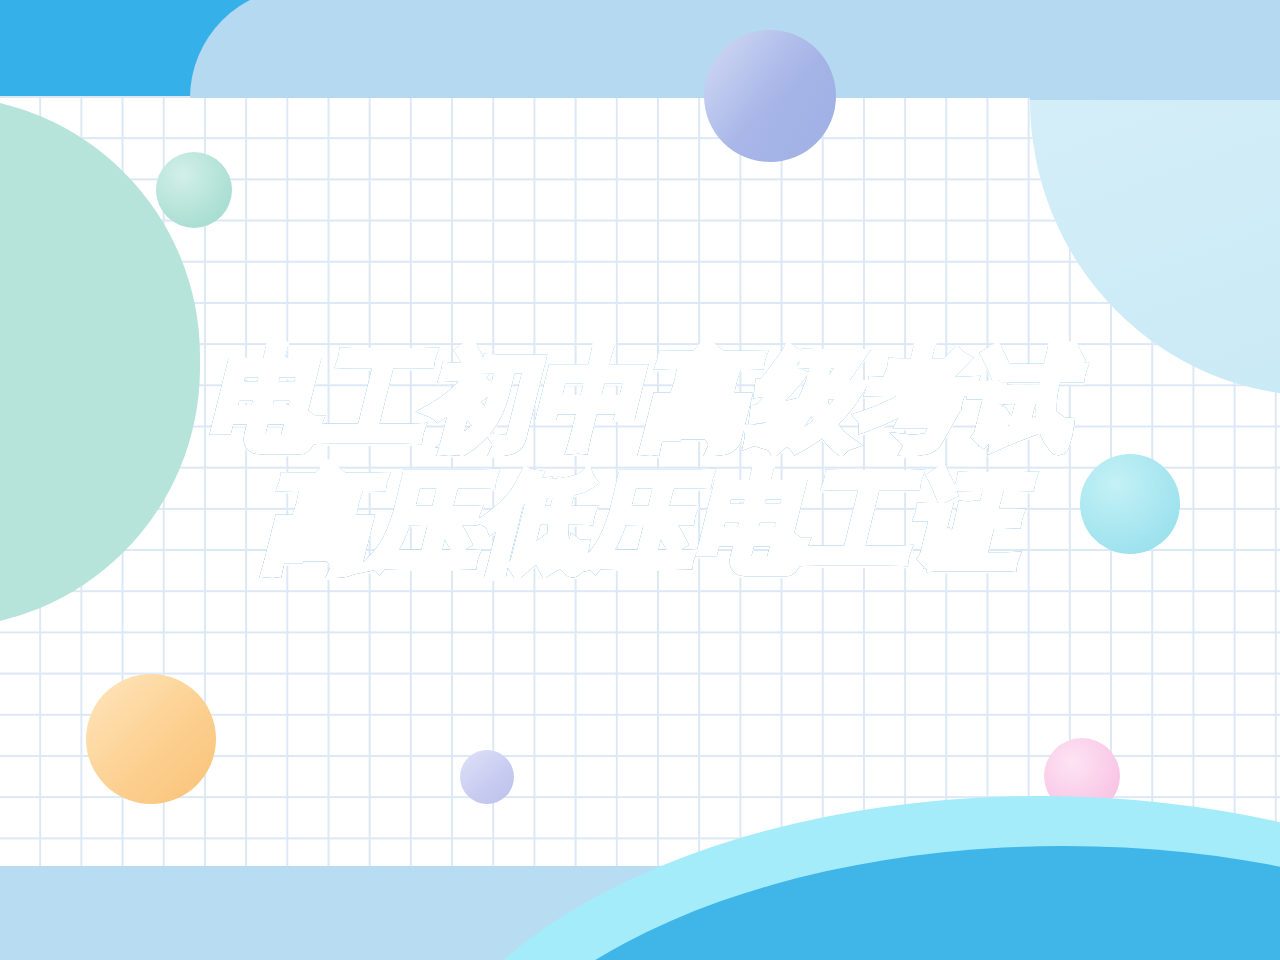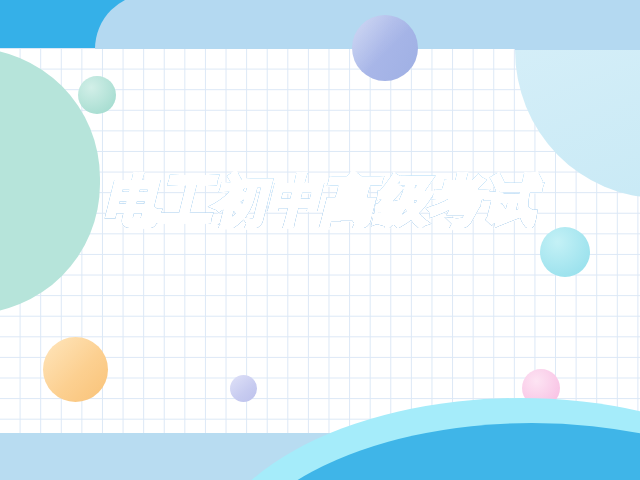--- a/index.html
+++ b/index.html
@@ -236,15 +236,16 @@
   <div class="pink-circle"></div>
 
   <div class="bottom-band"></div>
   <div class="wave-clip">
     <div class="wave-pale"></div>
     <div class="wave-blue"></div>
   </div>
 
   <div class="title-block">
     <span class="title-line title-line-1">电工初中高级考试</span>
+    <span class="title-line title-line-2">高压低压电工证</span>
   </div>
 
 </div>
 
 </body></html>

